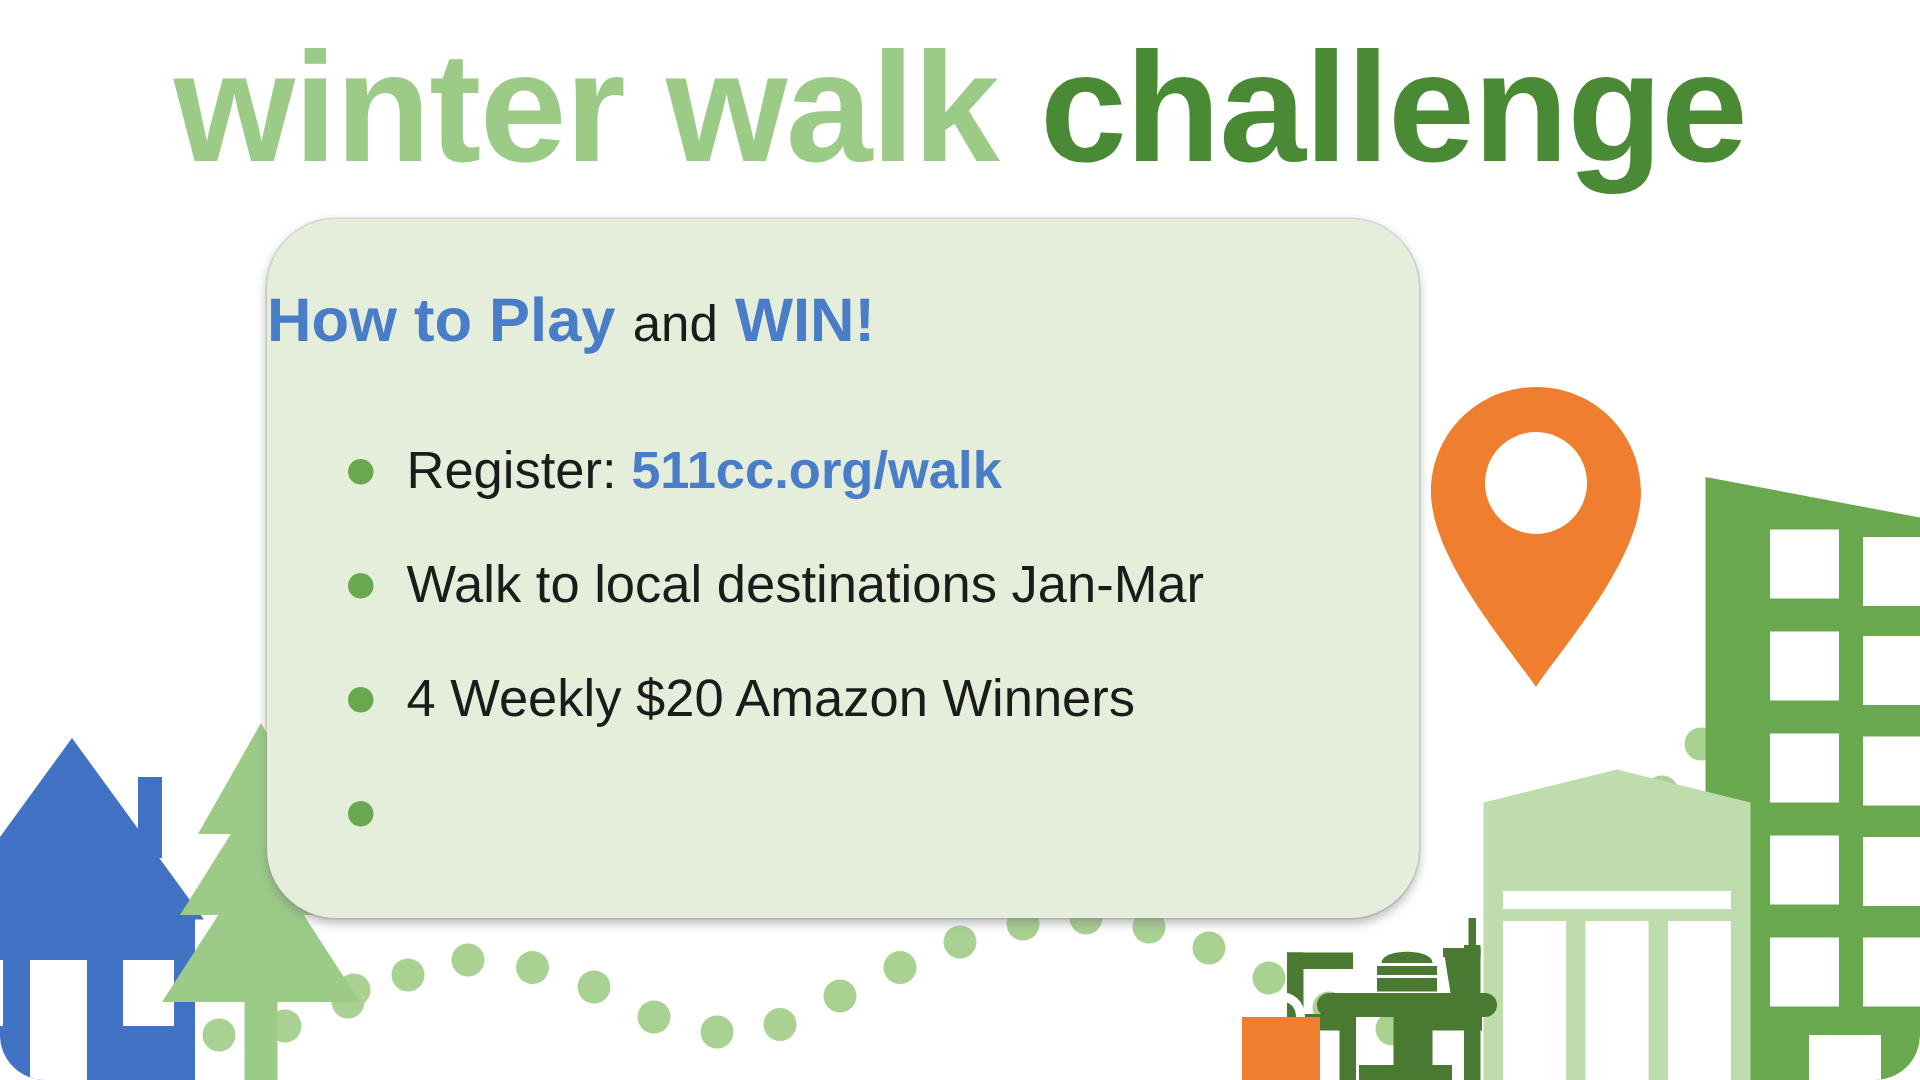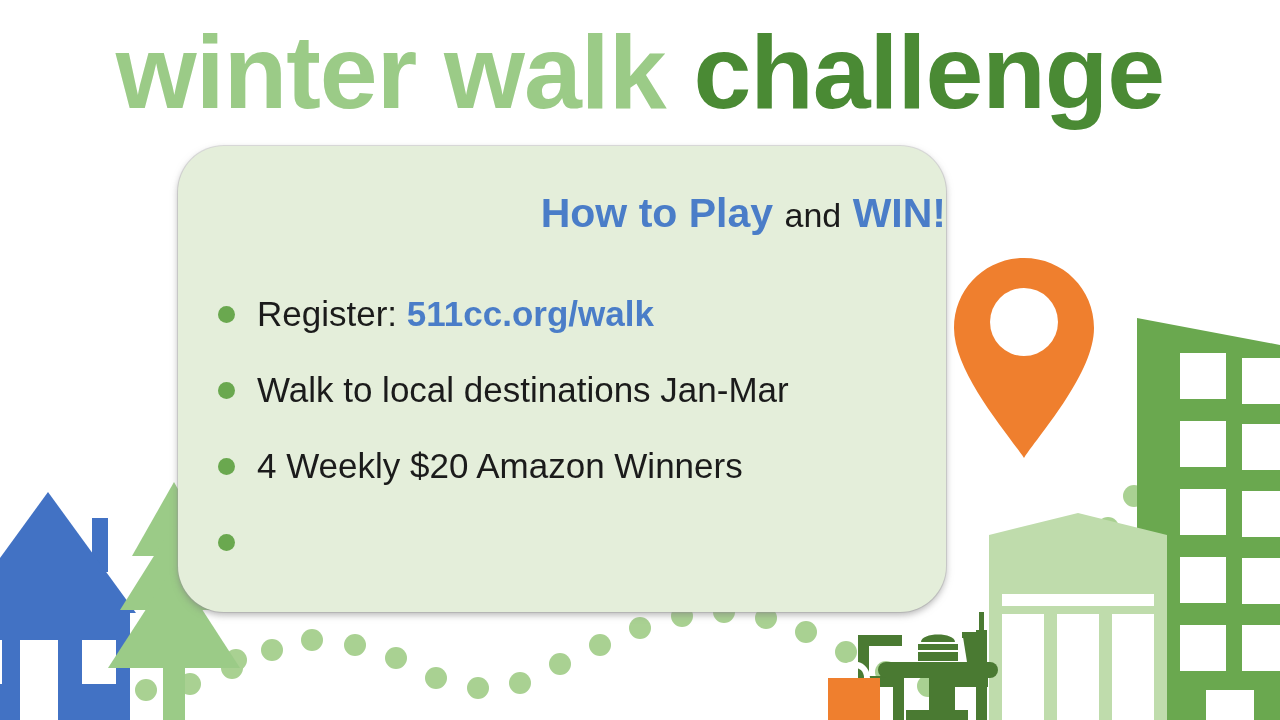--- a/index.html
+++ b/index.html
@@ -2,21 +2,21 @@
 <html><head>
 <meta charset="utf-8">
 <style>
   html,body{margin:0;padding:0;}
   body{
     width:1280px;height:720px;overflow:hidden;
     background:#ffffff;
     font-family:"Liberation Sans", sans-serif;
     position:relative;
   }
-  .stage{position:absolute;inset:0;width:1280px;height:720px;overflow:hidden;}
+  .stage{position:absolute;inset:0;width:1280px;height:720px;overflow:hidden;border-radius:30px;}
 
   
   .art{position:absolute;inset:0;width:1280px;height:720px;}
 
   
   .title{
     position:absolute;left:0;top:14px;width:1280px;
     text-align:center;
     font-size:104px;line-height:116px;
     font-weight:bold;
@@ -30,28 +30,28 @@
   .card{
     position:absolute;left:178px;top:146px;
     width:768px;height:466px;
     background:#e4eeda;
     border-radius:46px;
     box-shadow:0 3px 7px rgba(120,120,120,.55), 0 0 0 1px rgba(170,170,170,.35);
     z-index:5;
   }
   .card-head{
     position:absolute;left:0;top:44px;width:768px;
-    text-align:right;white-space:nowrap;
+    text-align:left;white-space:nowrap;
     font-size:41px;line-height:46px;
   }
   .card-head .hd-blue{color:#4a7dc8;font-weight:bold;}
   .card-head .hd-and{color:#1b1b1b;font-weight:normal;font-size:34px;}
 
   .bullets{
-    position:absolute;left:40px;top:130px;width:700px;
+    position:absolute;left:54px;top:130px;width:700px;
   }
   .bullet{
     display:flex;align-items:center;
     height:76px;
   }
   .dot{
     width:17px;height:17px;border-radius:50%;
     background:#6aa84f;flex:0 0 auto;margin-right:22px;
   }
   .btext{

